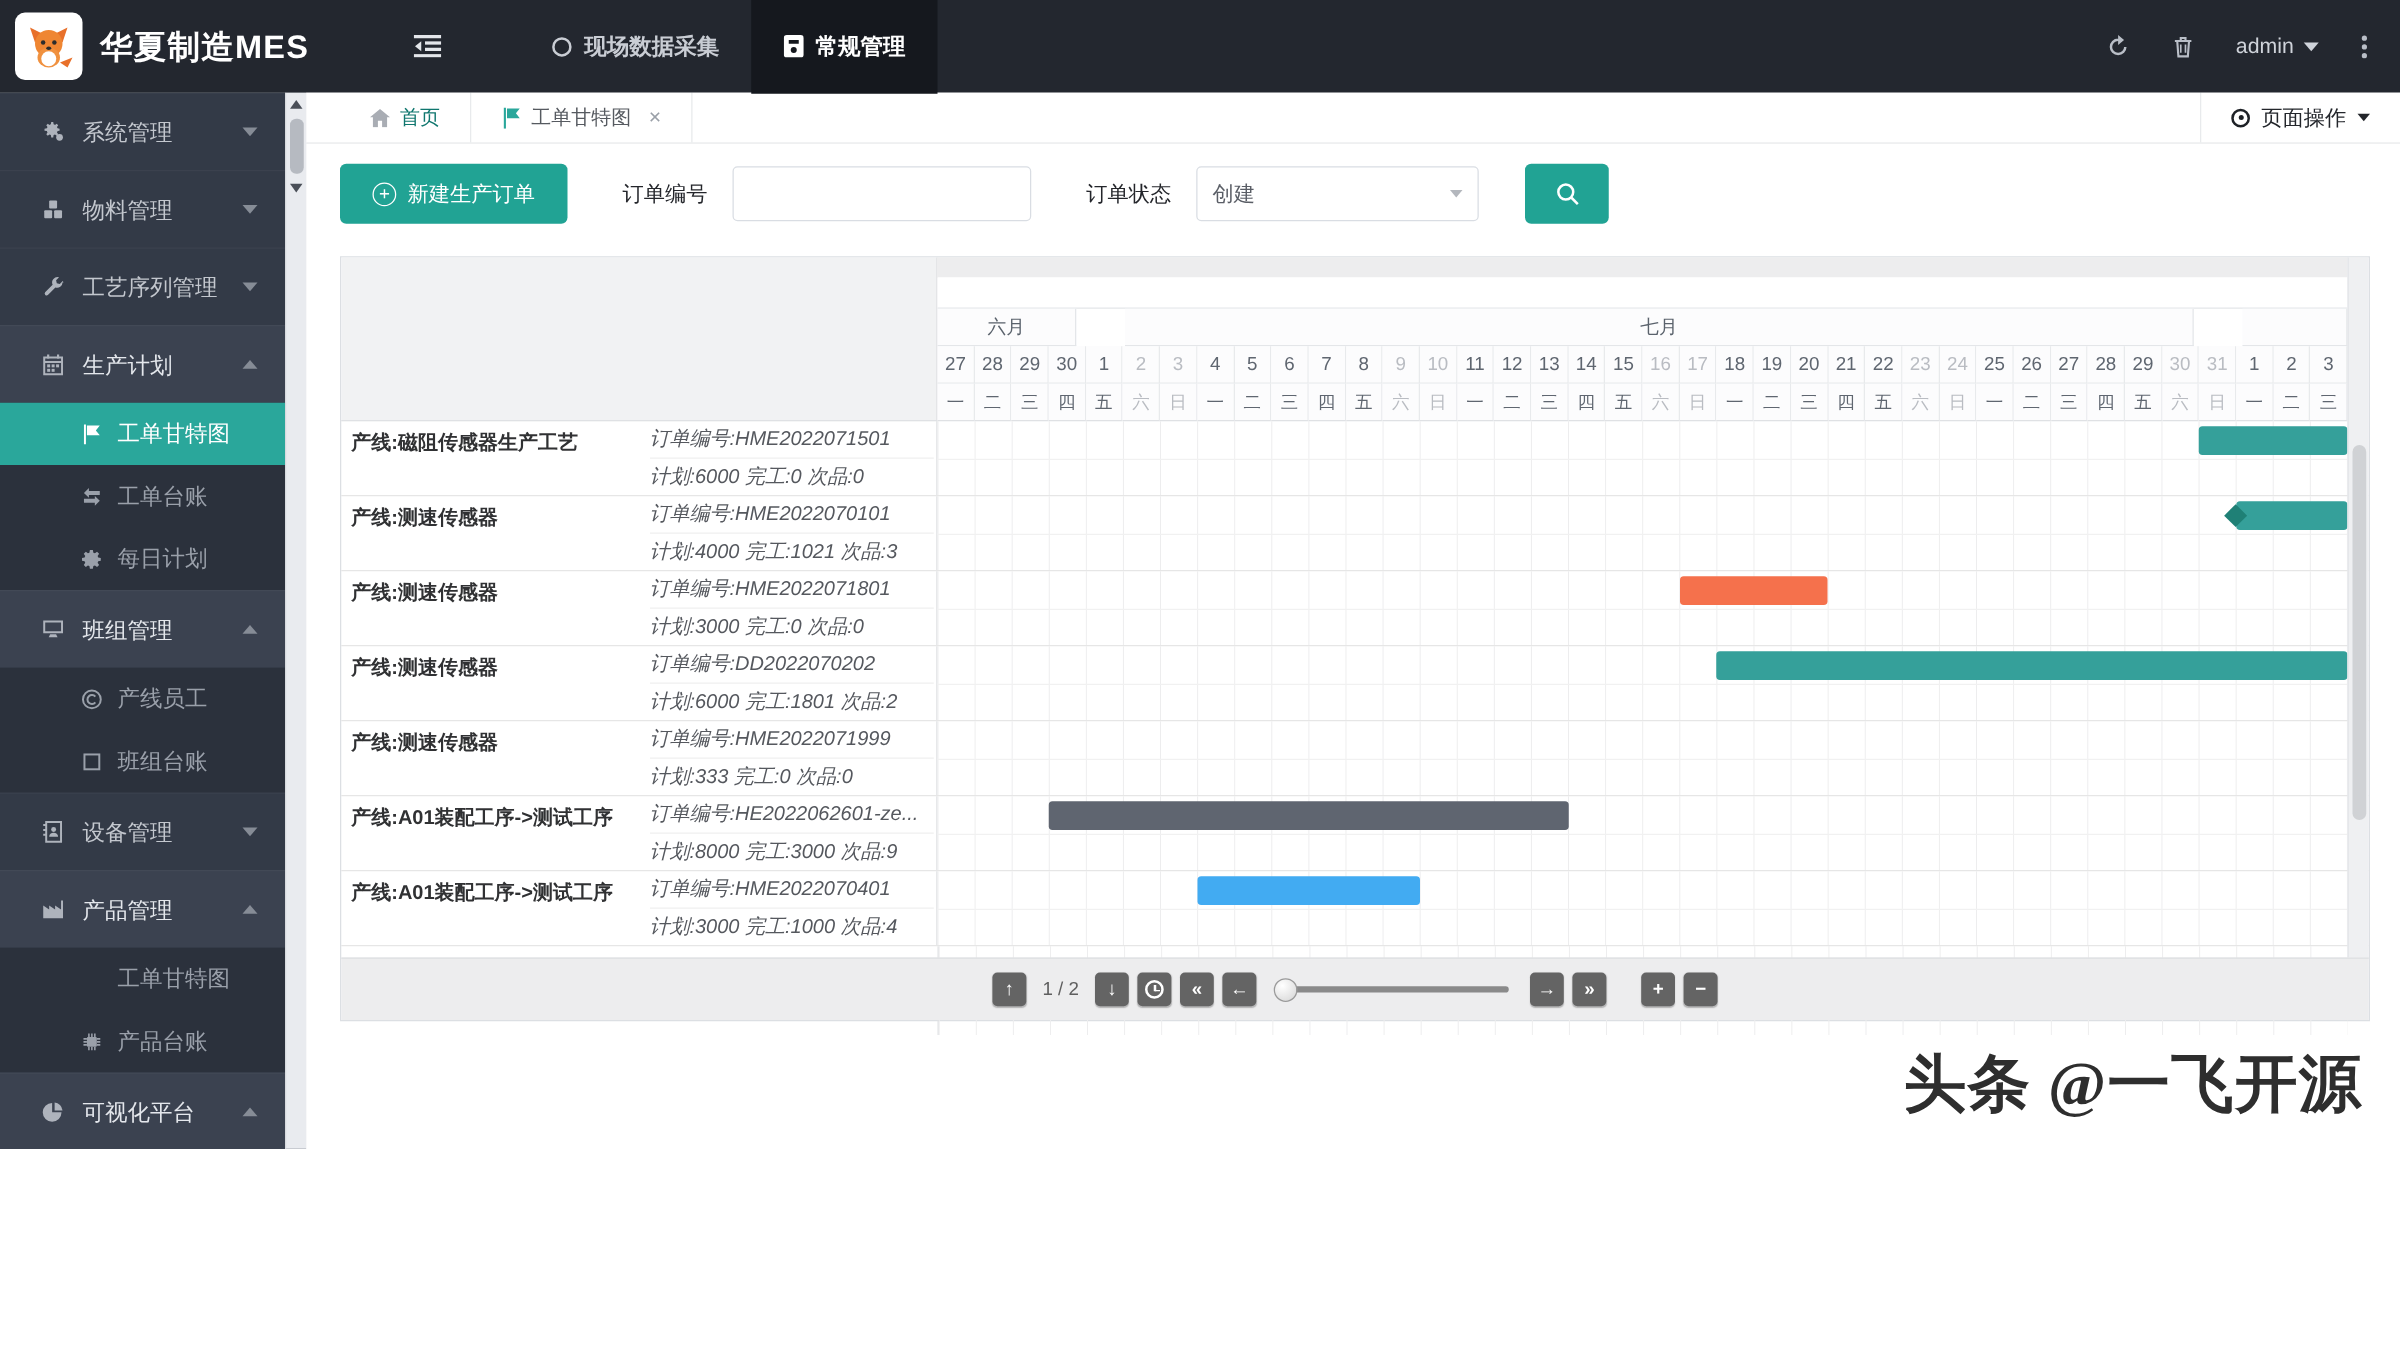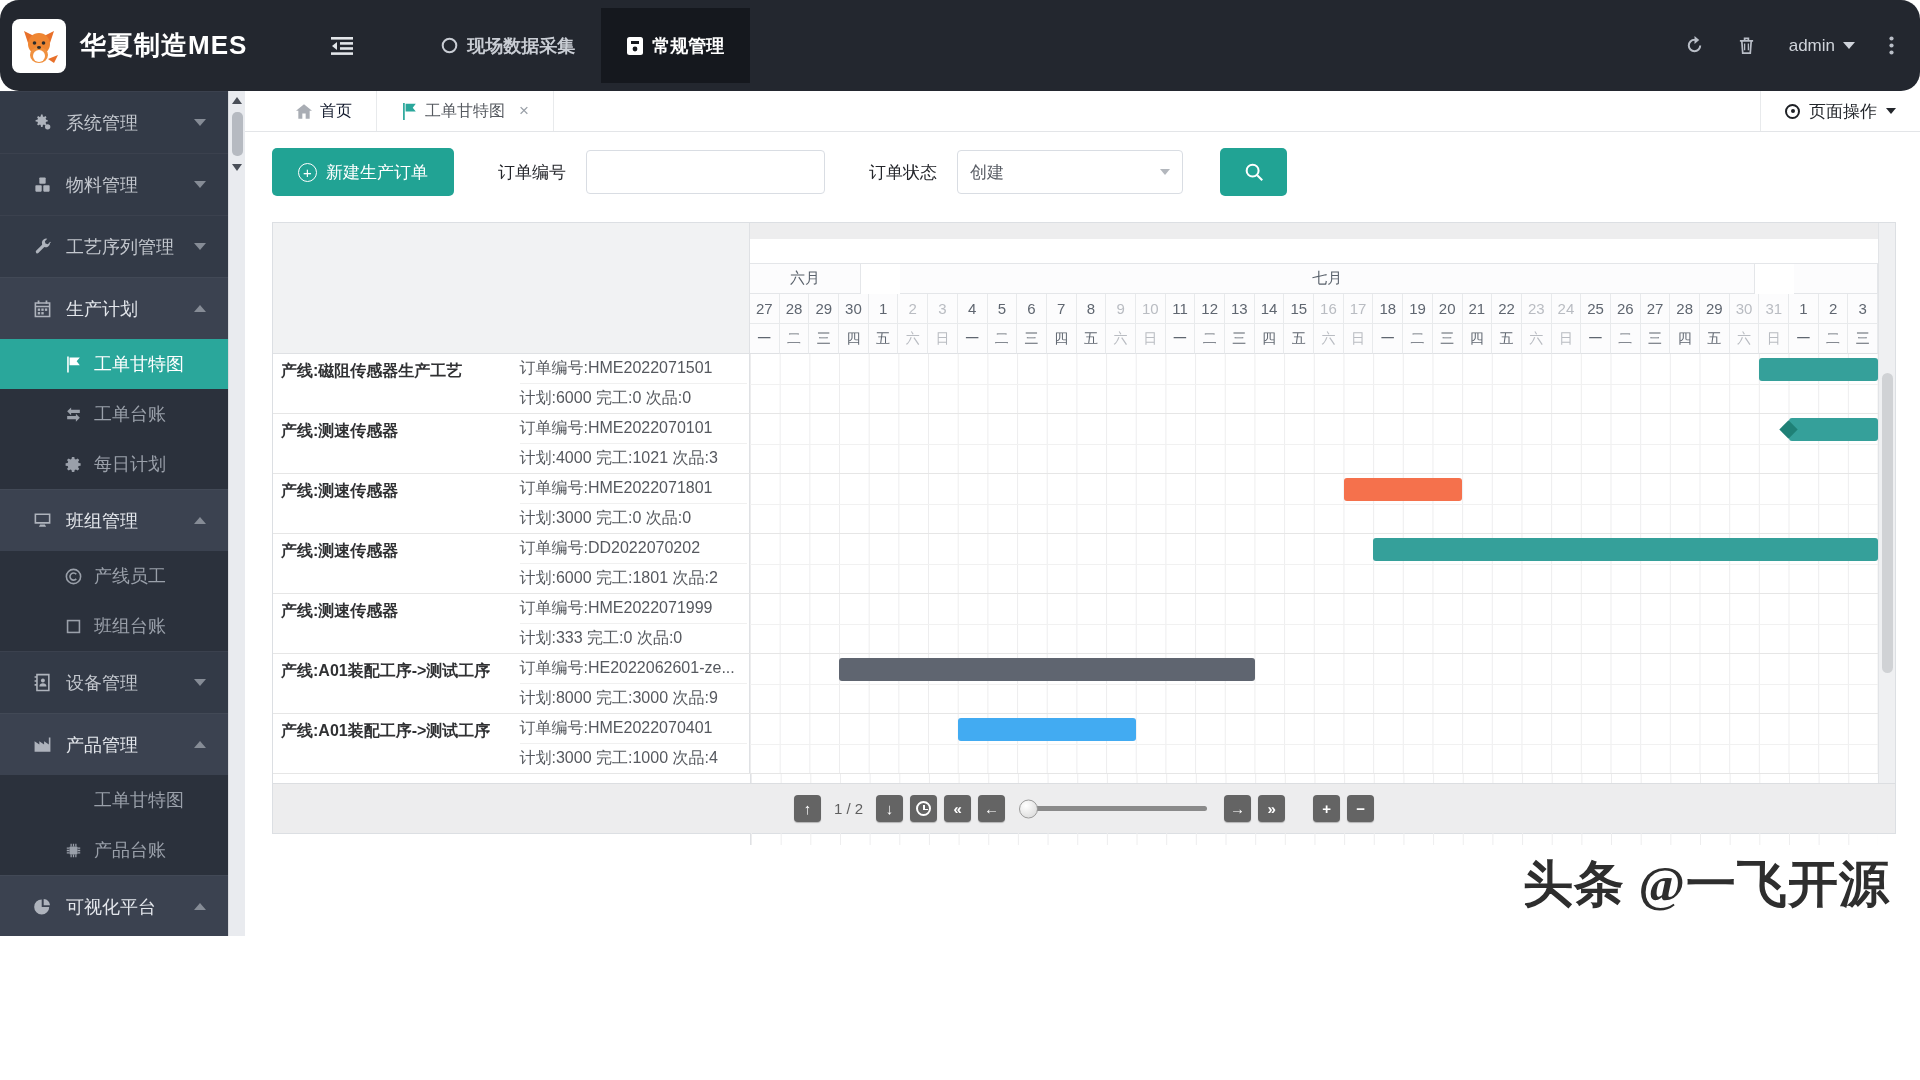--- a/index.html
+++ b/index.html
@@ -4,21 +4,21 @@
 <style>
   * { margin:0; padding:0; box-sizing:border-box; }
   html,body { width:1920px; height:1080px; overflow:hidden; font-family:"Liberation Sans","DejaVu Sans",sans-serif; background:#fff; }
   :root{
     --topbar:#23272f; --topbar-active:#15181e; --side:#333a47; --side-sub:#2b313c; --side-open:#3b4250;
     --accent:#21a394; --side-active:#2aa79b; --teal:#35a09a; --orange:#f5714c; --darkbar:#5f6570; --blue:#42abf2;
     --grid:#e9e9e9; --panelborder:#dcdfe3; --htext:#5f6670; --wknd:#b9bcc2;
   }
 
   
-  .topbar{ height:91px; background:var(--topbar); display:flex; align-items:center; position:relative; z-index:20;border-radius:19px;}
+  .topbar{ height:74px; background:var(--topbar); display:flex; align-items:center; position:relative; z-index:20;}
   .logo-box{ width:54px; height:54px; background:#fff; border-radius:8px; margin:0 14px 0 12px; display:flex; align-items:center; justify-content:center;}
   .app-title{ color:#fff; font-size:26px; font-weight:800; letter-spacing:1px; margin-right:72px;}
   .nav-toggle{ width:46px; height:75px; display:flex; align-items:center; justify-content:center; cursor:pointer; margin-right:50px;}
   .nav-items{ display:flex; height:75px;}
   .nav-item{ display:flex; align-items:center; gap:9px; padding:0 26px; color:#c9cdd4; font-size:18px; font-weight:700; cursor:pointer; height:75px;}
   .nav-item.active{ background:var(--topbar-active); color:#fff;}
   .nav-right{ margin-left:auto; display:flex; align-items:center; gap:34px; padding-right:26px; color:#b9bec7;}
   .nav-right .ic{ cursor:pointer; display:flex; align-items:center; }
   .admin-wrap{ display:flex; align-items:center; gap:8px; color:#cfd3da; font-size:17px; cursor:pointer;}
   .caret{ width:0; height:0; border-left:6px solid transparent; border-right:6px solid transparent; border-top:7px solid #cfd3da; display:inline-block;}
@@ -46,21 +46,21 @@
 
   .side-search{ position:absolute; left:0; bottom:12px; width:248px; height:52px; display:flex; align-items:center; background:#dfe1e4; z-index:6;}
   .side-search .mag{ width:38px; display:flex; justify-content:center; color:#3a3f49;}
   .side-search input{ flex:1; height:46px; border:1px solid #cfd3d8; background:#fff; border-radius:2px; font-size:17px; padding:0 14px; color:#333; outline:none;}
   .side-search input::placeholder{ color:#9aa0a8; }
 
   
   .main{ flex:1; display:flex; flex-direction:column; background:#fff; position:relative;}
   .tabbar{ height:41px; background:#fff; border-bottom:1px solid #e3e5e8; display:flex; align-items:stretch;}
   .tab{ display:flex; align-items:center; gap:8px; padding:0 24px; font-size:16px; cursor:pointer;}
-  .tab.home{ margin-left:27px; color:#0f172a;}
+  .tab.home{ margin-left:27px; color:#0f766e;}
   .tab.gantt{ border-left:1px solid #e8eaec; border-right:1px solid #e8eaec; color:#565a60;}
   .tab .close-x{ color:#9aa0a8; font-size:17px; margin-left:6px; cursor:pointer;}
   .page-ops{ margin-left:auto; display:flex; align-items:center; gap:9px; padding:0 24px; border-left:1px solid #e8eaec; color:#23262b; font-size:17px; cursor:pointer;}
   .circle-dot{ width:15px;height:15px;border:2px solid #1e2126;border-radius:50%;position:relative;}
   .circle-dot::after{content:"";position:absolute;left:3.5px;top:3.5px;width:4px;height:4px;border-radius:50%;background:#1e2126;}
   .page-ops .caret{ border-top-color:#23262b; border-left-width:5px; border-right-width:5px; border-top-width:6px;}
 
   .content{ flex:1; position:relative; background:#fff;}
   .toolbar{ display:flex; align-items:center; margin:16px 24px 26px 27px; height:48px;}
   .btn-new{ height:48px; padding:0 26px; background:var(--accent); color:#fff; border:none; border-radius:5px; font-size:17px; display:flex; align-items:center; gap:9px; cursor:pointer; font-family:inherit;}
@@ -85,21 +85,21 @@
   .g-dcell{ flex:1; border-right:1px solid #e8eaec; border-bottom:1px solid #e8eaec; display:flex; align-items:center; justify-content:center; font-size:15px; color:#5f6670; background:#fcfcfd;}
   .g-wrow{ height:30px;}
   .g-wcell{ flex:1; border-right:1px solid #e8eaec; border-bottom:1px solid #dfe1e4; display:flex; align-items:center; justify-content:center; font-size:14px; color:#5f6670; background:#fcfcfd;}
   .wknd{ color:var(--wknd) !important; }
 
   .g-rows{ position:relative;}
   .g-row{ display:flex; height:60px;}
   .g-label{ width:477px; flex:0 0 477px; border-right:1px solid #dfe1e4; display:flex; font-size:16px;}
   .g-col1{ width:245px; padding:7px 4px 0 8px; font-weight:700; color:#303133; font-size:16px;}
   .g-col2{ width:232px; padding:0 2px; color:#55585e; display:flex; flex-direction:column;}
-  .g-col2 div{ height:30px; display:flex; align-items:center;}
+  .g-col2 div{ height:30px; display:flex; align-items:center;font-style:italic;}
   .g-line1{ border-bottom:1px solid #f0f0f0;}
   .g-timeline{ flex:1; position:relative; margin-right:17px;
      background-image:linear-gradient(90deg,#ededee 1px,transparent 1px);
      background-size:calc(100%/38) 100%;}
   .g-row{ border-bottom:1px solid #e6e6e6;}
   .g-midline{ position:absolute; left:0; right:0; top:30px; border-top:1px solid #f1f1f1;}
   .g-bar{ position:absolute; top:4px; height:23px; border-radius:3px; cursor:pointer;}
   .g-diamond{ position:absolute; top:9px; width:13px; height:13px; transform:translateX(-7px) rotate(45deg); background:#1f8076; cursor:pointer;}
   .g-empty{ height:71px; margin-left:477px; margin-right:17px; border-left:1px solid #dfe1e4;
      background-image:linear-gradient(90deg,#ededee 1px,transparent 1px); background-size:calc(100%/38) 100%;}

